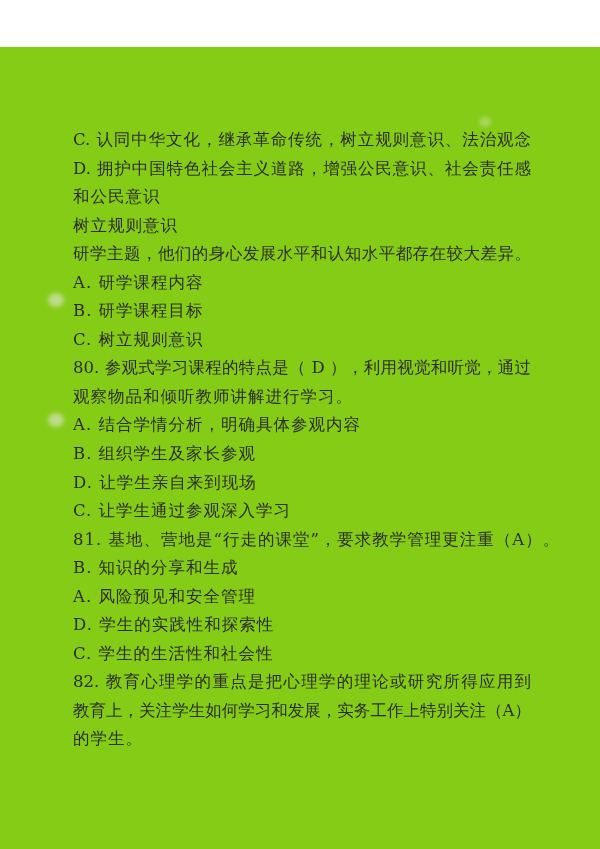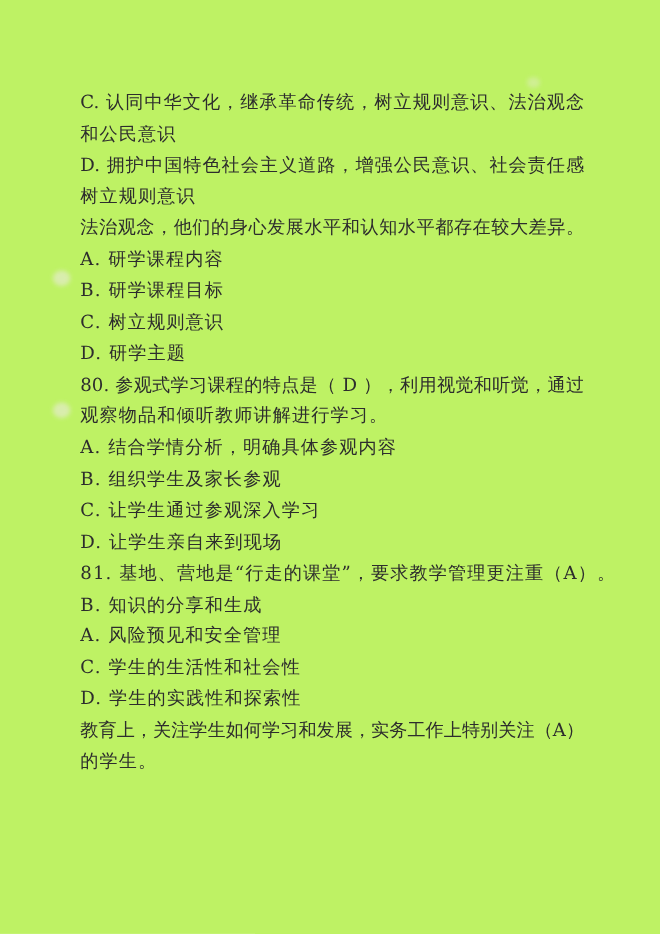--- a/index.html
+++ b/index.html
@@ -5,22 +5,23 @@
   html,body{margin:0;padding:0;}
   body{
     width:600px;height:849px;
     background:#ffffff;
     position:relative;
     overflow:hidden;
     font-family:"DejaVu Serif","Liberation Serif",serif;
   }
   .page{
     position:absolute;inset:0;
-    background:#bef264;
+    background:#84cc16;
     color:#2d2d2d;
+    margin-top:47px;
   }
   .content{
     position:absolute;
     left:73px;top:79px;
     width:458px;
   }
   .line{
     font-size:16.5px;
     line-height:28.55px;
     height:28.55px;
@@ -44,38 +45,38 @@
   .s1{left:48px;top:246px;width:16px;height:14px;}
   .s2{left:48px;top:366px;width:16px;height:14px;}
   .s3{left:479px;top:70px;width:12px;height:10px;opacity:.35;}
 </style>
 </head>
 <body>
 
 <div class="page">
   <div class="content" id="text-lines">
       <div class="line j">C. 认同中华文化，继承革命传统，树立规则意识、法治观念</div>
+      <div class="line j">D. 拥护中国特色社会主义道路，增强公民意识、社会责任感</div>
       <div class="line">和公民意识</div>
-      <div class="line j">D. 拥护中国特色社会主义道路，增强公民意识、社会责任感</div>
       <div class="line">树立规则意识</div>
-      <div class="line j">法治观念，他们的身心发展水平和认知水平都存在较大差异。</div>
+      <div class="line j">研学主题，他们的身心发展水平和认知水平都存在较大差异。</div>
       <div class="line">A. 研学课程内容</div>
       <div class="line">B. 研学课程目标</div>
       <div class="line">C. 树立规则意识</div>
-      <div class="line">D. 研学主题</div>
       <div class="line j">80. 参观式学习课程的特点是（ D ），利用视觉和听觉，通过</div>
       <div class="line">观察物品和倾听教师讲解进行学习。</div>
       <div class="line">A. 结合学情分析，明确具体参观内容</div>
       <div class="line">B. 组织学生及家长参观</div>
+      <div class="line">D. 让学生亲自来到现场</div>
       <div class="line">C. 让学生通过参观深入学习</div>
-      <div class="line">D. 让学生亲自来到现场</div>
       <div class="line">81. 基地、营地是“行走的课堂”，要求教学管理更注重（A）。</div>
       <div class="line">B. 知识的分享和生成</div>
       <div class="line">A. 风险预见和安全管理</div>
+      <div class="line">D. 学生的实践性和探索性</div>
       <div class="line">C. 学生的生活性和社会性</div>
-      <div class="line">D. 学生的实践性和探索性</div>
+      <div class="line j">82. 教育心理学的重点是把心理学的理论或研究所得应用到</div>
       <div class="line j">教育上，关注学生如何学习和发展，实务工作上特别关注（A）</div>
       <div class="line">的学生。</div>
     </div>
   <div class="smudge s1"></div>
   <div class="smudge s2"></div>
   <div class="smudge s3"></div>
 </div>
 
 </body></html>

